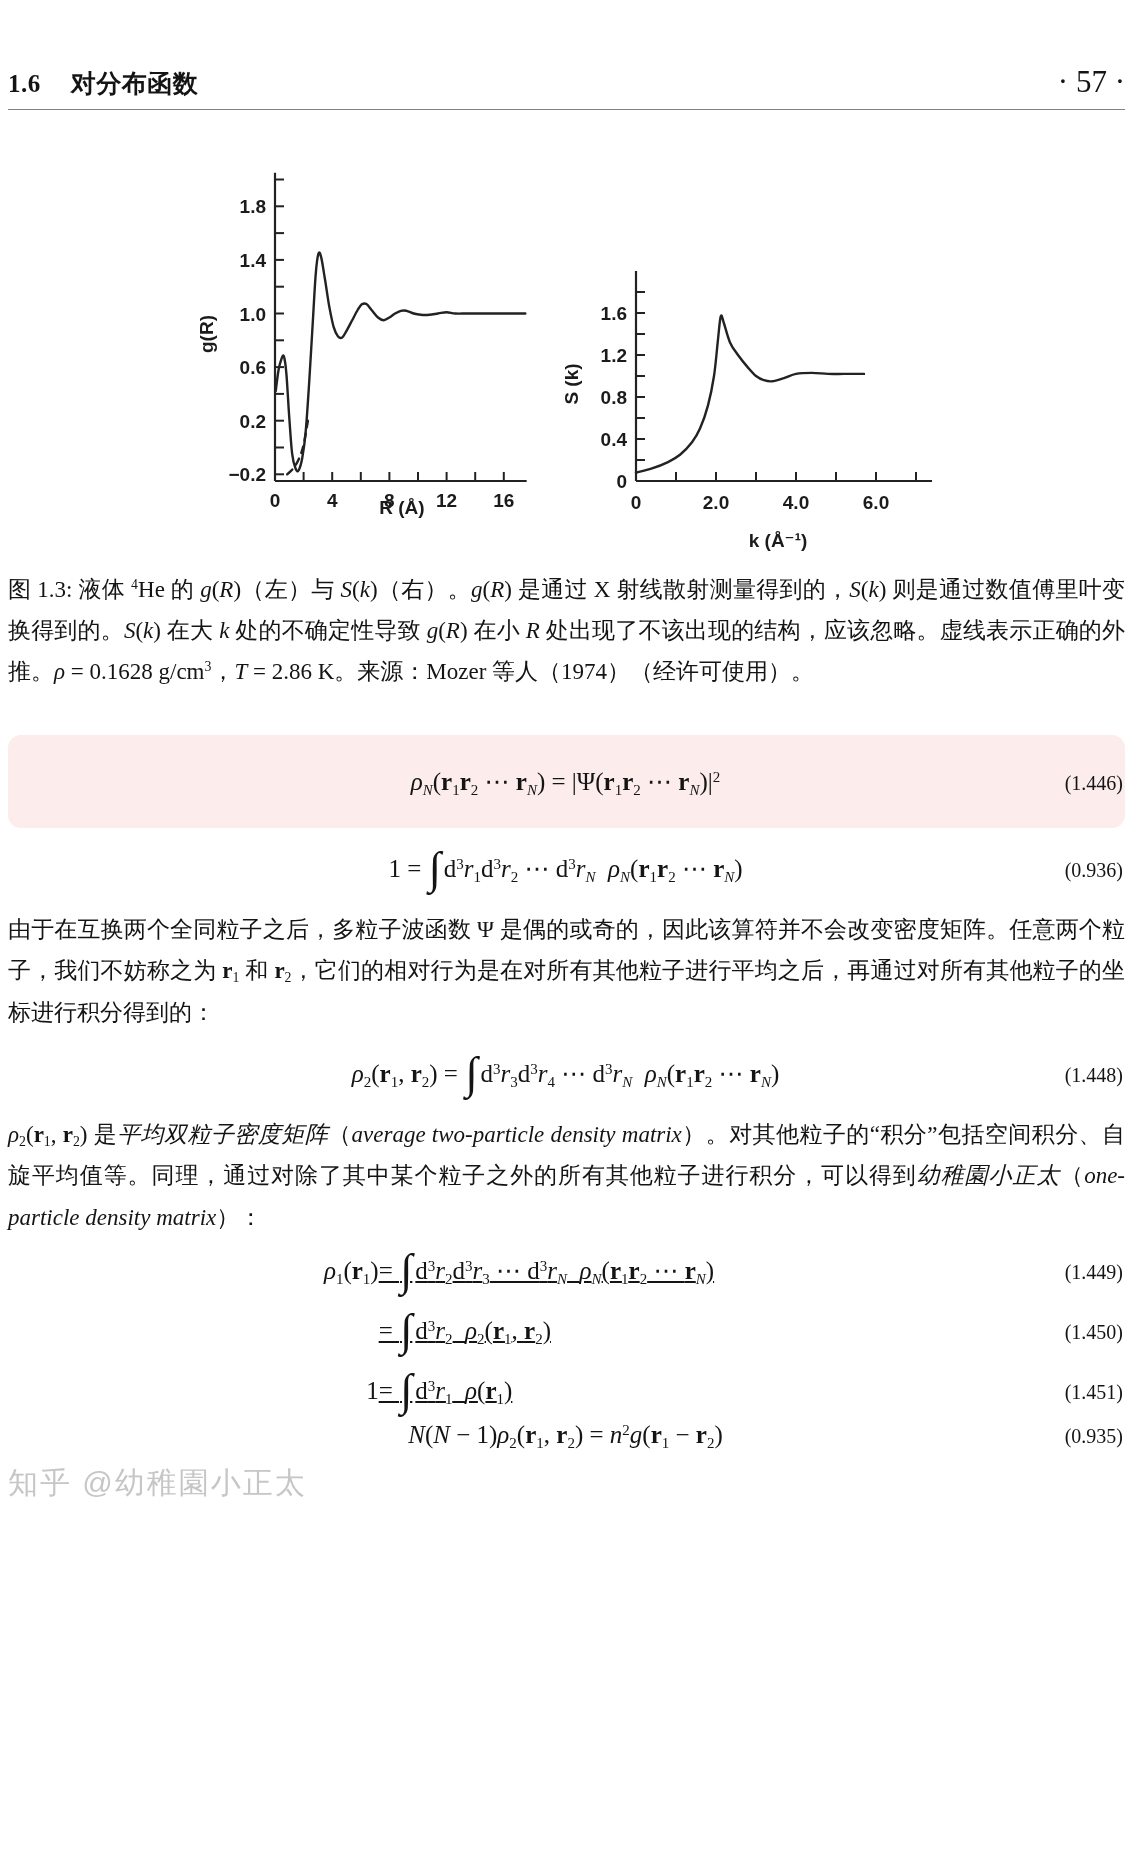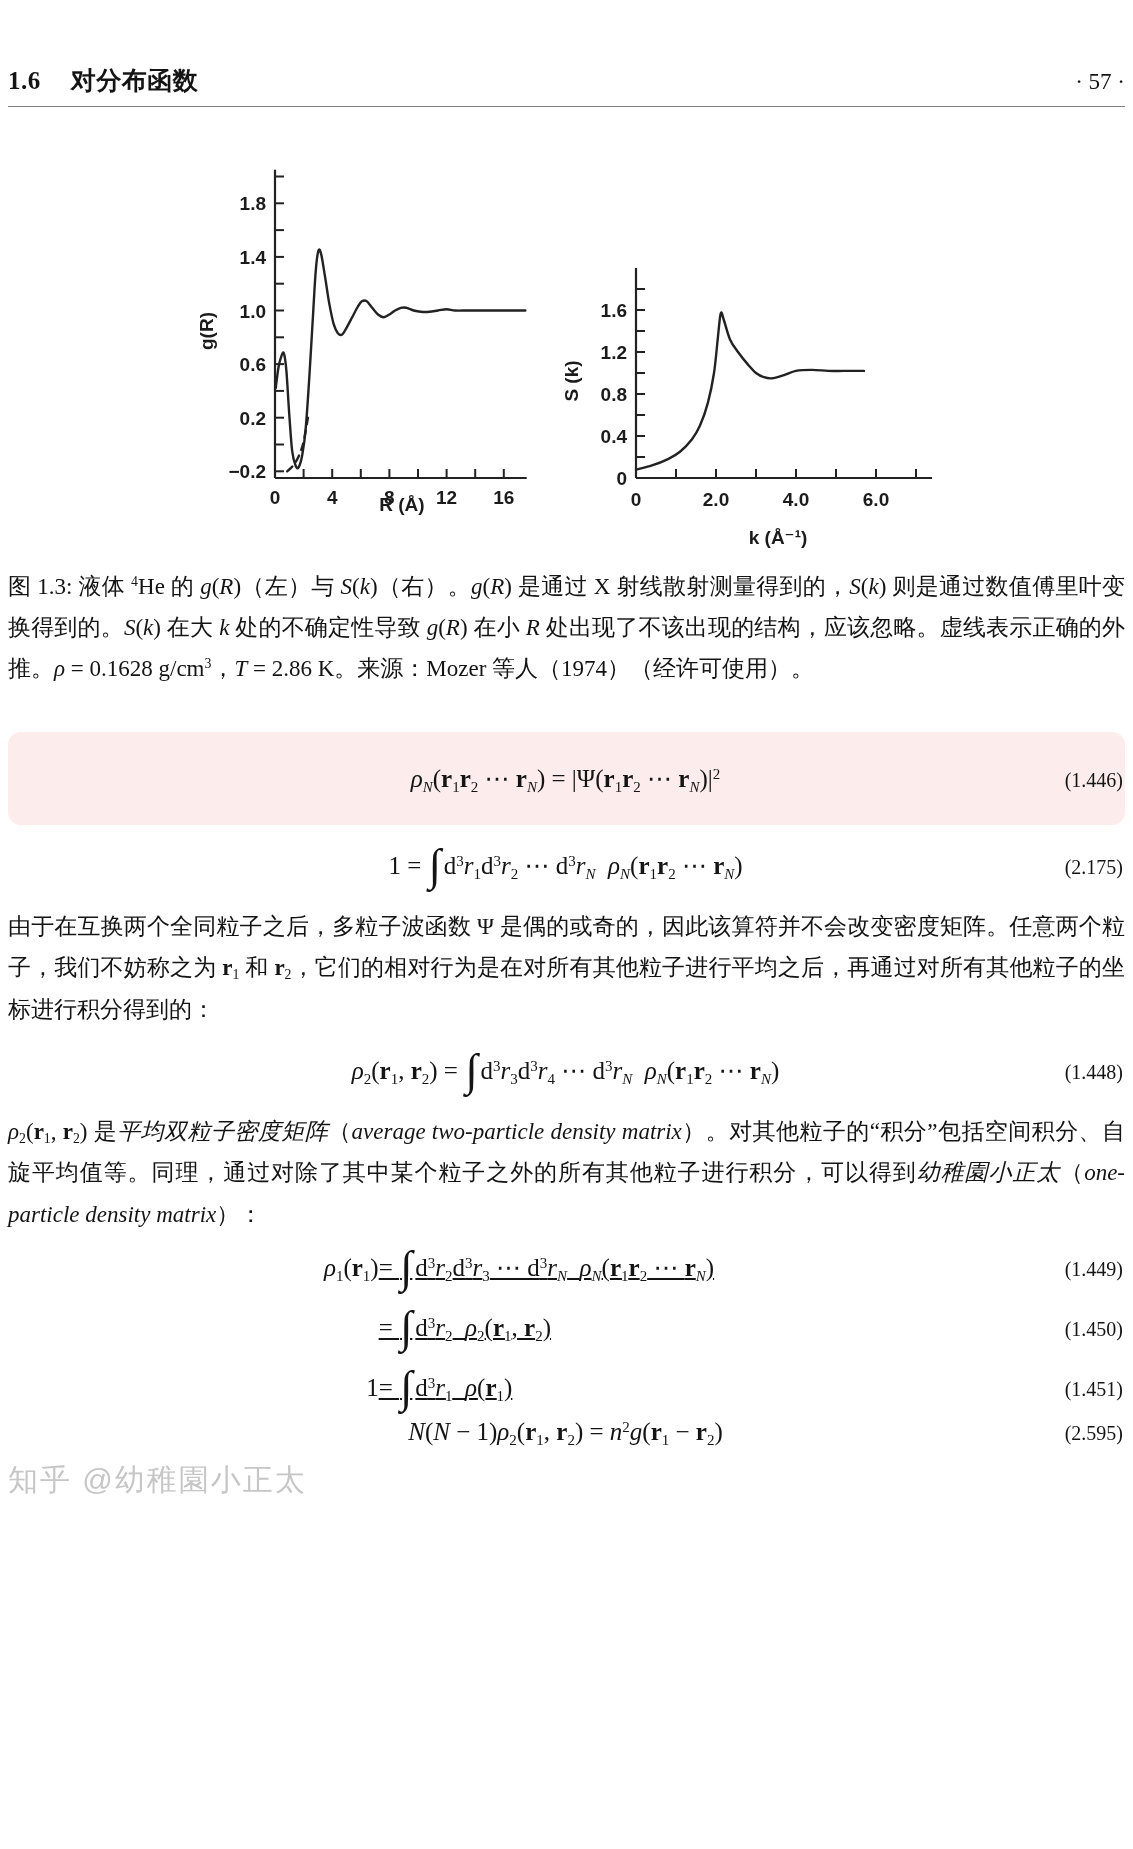--- a/index.html
+++ b/index.html
@@ -6,21 +6,21 @@
   .page{
     width:1133px;height:1849px;margin:0 auto;box-sizing:border-box;
     padding:64px 8px 14px;position:relative;overflow:hidden;
     color:#141414;font-family:"Liberation Serif","DejaVu Serif",serif;
   }
   
   .hdr{display:flex;justify-content:space-between;align-items:baseline;
        border-bottom:1.5px solid #828282;padding-bottom:9px;}
   .hdr-left{font-weight:bold;font-size:25px;letter-spacing:.5px;}
   .hdr-sec{margin-right:30px;}
-  .hdr-page{font-size:23px;}
+  .hdr-page{font-size:31px;}
   
   .fig{position:relative;height:420px;margin-top:28px;}
   .fig svg{position:absolute;overflow:visible;}
   .svg-left{left:150px;top:4px;}
   .svg-right{left:478px;top:64px;}
   svg text{font-family:"Liberation Sans","DejaVu Sans",sans-serif;
            font-size:19px;font-weight:600;fill:#1b1b1b;}
   
   .caption{font-size:23px;line-height:1.78;text-align:justify;margin:12px 0 0;}
   .para{font-size:23px;line-height:1.8;text-align:justify;margin:26px 0 0;}
@@ -140,21 +140,21 @@
       <span class="pad"></span>
       <span class="body"><i>ρ</i><sub><i>N</i></sub>(<b class="vec">r</b><sub>1</sub><b class="vec">r</b><sub>2</sub> ⋯ <b class="vec">r</b><sub><i>N</i></sub>) = |Ψ(<b class="vec">r</b><sub>1</sub><b class="vec">r</b><sub>2</sub> ⋯ <b class="vec">r</b><sub><i>N</i></sub>)|<sup>2</sup></span>
       <span class="num">(1.446)</span>
     </div>
   </div>
 
 
   <div class="eq eq-spaced">
     <span class="pad"></span>
     <span class="body">1 = <span class="int">∫</span>d<sup>3</sup><i>r</i><sub>1</sub>d<sup>3</sup><i>r</i><sub>2</sub> ⋯ d<sup>3</sup><i>r</i><sub><i>N</i></sub> <i>ρ</i><sub><i>N</i></sub>(<b class="vec">r</b><sub>1</sub><b class="vec">r</b><sub>2</sub> ⋯ <b class="vec">r</b><sub><i>N</i></sub>)</span>
-    <span class="num">(2.175)</span>
+    <span class="num">(0.936)</span>
   </div>
 
   <p class="para">由于在互换两个全同粒子之后，多粒子波函数 Ψ 是偶的或奇的，因此该算符并不会改变密度矩阵。任意两个粒子，我们不妨称之为 <b class="vec">r</b><sub>1</sub> 和 <b class="vec">r</b><sub>2</sub>，它们的相对行为是在对所有其他粒子进行平均之后，再通过对所有其他粒子的坐标进行积分得到的：</p>
 
   <div class="eq eq-spaced">
     <span class="pad"></span>
     <span class="body"><i>ρ</i><sub>2</sub>(<b class="vec">r</b><sub>1</sub>, <b class="vec">r</b><sub>2</sub>) = <span class="int">∫</span>d<sup>3</sup><i>r</i><sub>3</sub>d<sup>3</sup><i>r</i><sub>4</sub> ⋯ d<sup>3</sup><i>r</i><sub><i>N</i></sub> <i>ρ</i><sub><i>N</i></sub>(<b class="vec">r</b><sub>1</sub><b class="vec">r</b><sub>2</sub> ⋯ <b class="vec">r</b><sub><i>N</i></sub>)</span>
     <span class="num">(1.448)</span>
   </div>
 
@@ -177,18 +177,18 @@
     <span class="lhs">1 </span>
     <span class="rhs">= <span class="int">∫</span>d<sup>3</sup><i>r</i><sub>1</sub> <i>ρ</i>(<b class="vec">r</b><sub>1</sub>)</span>
     <span></span>
     <span class="num">(1.451)</span>
   </div>
 
 
   <div class="eq" style="margin-top:16px;">
     <span class="pad"></span>
     <span class="body"><i>N</i>(<i>N</i> − 1)<i>ρ</i><sub>2</sub>(<b class="vec">r</b><sub>1</sub>, <b class="vec">r</b><sub>2</sub>) = <i>n</i><sup>2</sup><i>g</i>(<b class="vec">r</b><sub>1</sub> − <b class="vec">r</b><sub>2</sub>)</span>
-    <span class="num">(2.595)</span>
+    <span class="num">(0.935)</span>
   </div>
 
   <div class="watermark">知乎 @幼稚園小正太</div>
 
 </div>
 
 </body></html>

